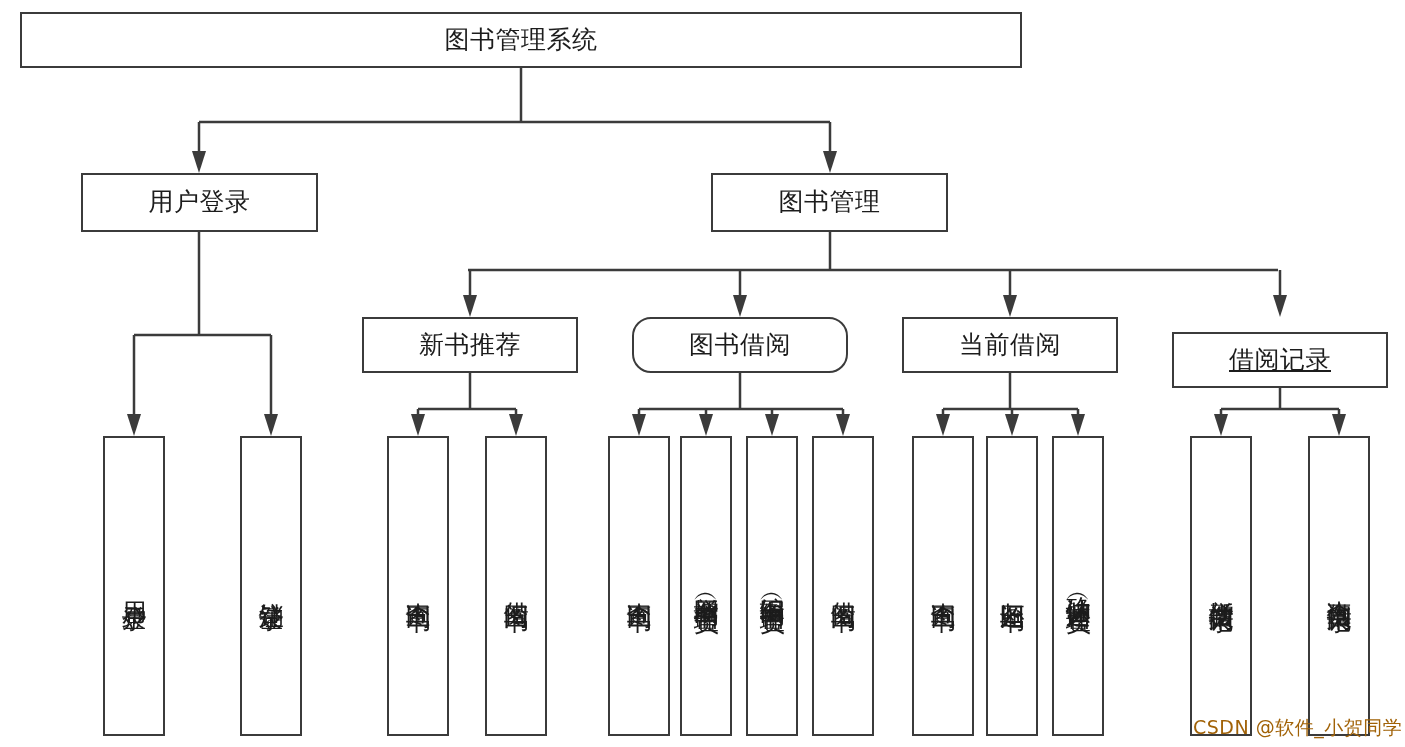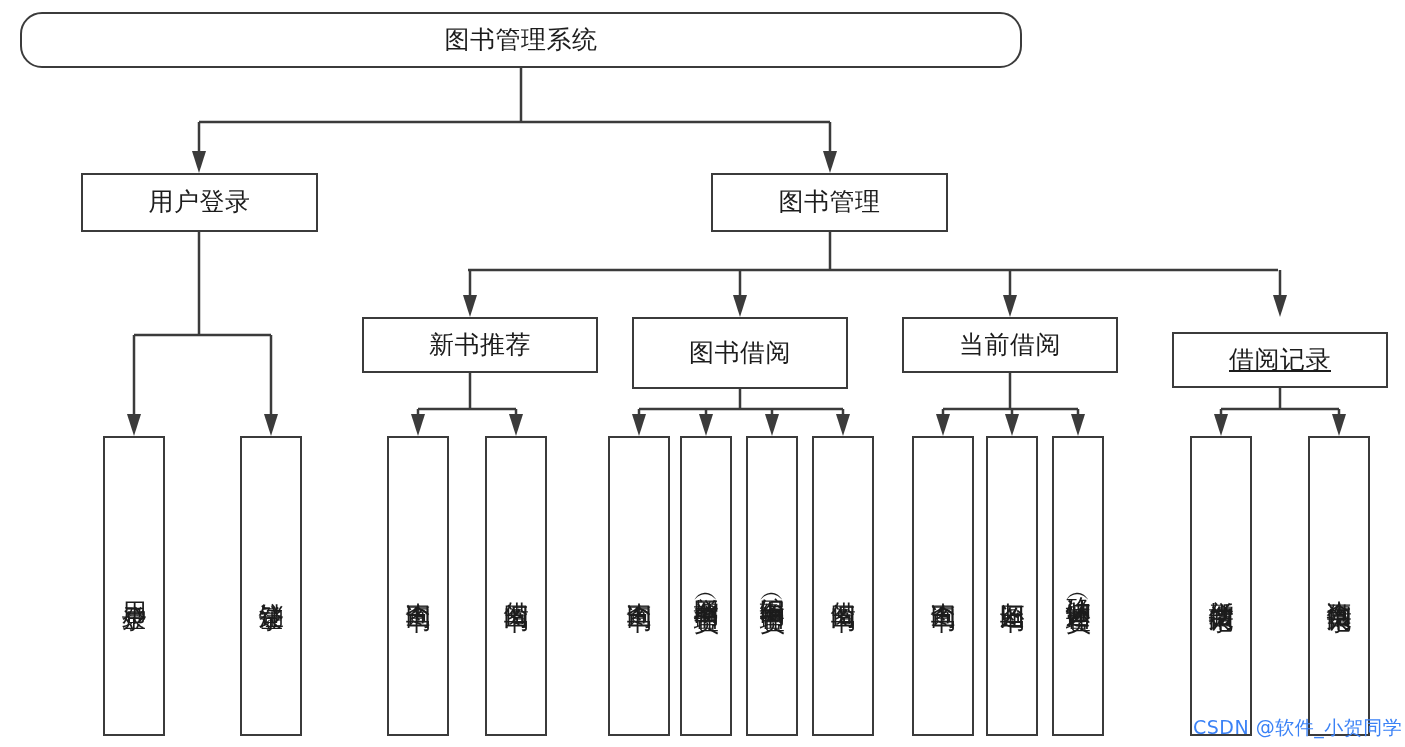--- a/index.html
+++ b/index.html
@@ -31,21 +31,20 @@
     box-sizing: border-box;
     background: #ffffff;
     border: 2px solid #3b3b3b;
     display: flex;
     align-items: center;
     justify-content: center;
     color: #1c1c1c;
   }
   .node.root {
     border-width: 2px;
-    border-radius: 22px;
   }
   .node .label {
     display: block;
     text-align: center;
     line-height: 1.05;
     white-space: nowrap;
     letter-spacing: 0.5px;
   }
   .node.horizontal .label {
     font-size: 25px;
@@ -142,24 +141,24 @@
   <div id="nodes-layer">
       <div class="node horizontal root" style="left: 20px; top: 12px; width: 1002px; height: 56px;">
         <span class="label">图书管理系统</span>
       </div>
       <div class="node horizontal" style="left: 81px; top: 173px; width: 237px; height: 59px;">
         <span class="label">用户登录</span>
       </div>
       <div class="node horizontal" style="left: 711px; top: 173px; width: 237px; height: 59px; align-items: center;">
         <span class="label">图书管理</span>
       </div>
-      <div class="node horizontal" style="left: 362px; top: 317px; width: 236px; height: 56px;">
+      <div class="node horizontal" style="left: 362px; top: 317px; width: 216px; height: 56px;">
         <span class="label">新书推荐</span>
       </div>
-      <div class="node horizontal" style="left: 632px; top: 317px; width: 216px; height: 72px;">
+      <div class="node horizontal" style="left: 632px; top: 317px; width: 216px; height: 56px; border-radius: 19px;">
         <span class="label">图书借阅</span>
       </div>
       <div class="node horizontal" style="left: 902px; top: 317px; width: 216px; height: 56px; justify-content: center;">
         <span class="label">当前借阅</span>
       </div>
       <div class="node horizontal" style="left: 1172px; top: 332px; width: 216px; height: 56px; text-decoration: underline;">
         <span class="label">借阅记录</span>
       </div>
       <div class="node vertical" style="left: 103px; top: 436px; width: 62px; height: 300px;">
         <span class="label">用户登录</span>
@@ -195,15 +194,15 @@
         <span class="label">确认归还（管理员）</span>
       </div>
       <div class="node vertical" style="left: 1190px; top: 436px; width: 62px; height: 300px;">
         <span class="label">新增借阅记录</span>
       </div>
       <div class="node vertical" style="left: 1308px; top: 436px; width: 62px; height: 300px;">
         <span class="label">查询借阅记录</span>
       </div>
     </div>
 
-  <div id="watermark" style="left: 1193px; top: 715px; color: #3b82f6;">CSDN @软件_小贺同学</div>
+  <div id="watermark" style="left: 1193px; top: 715px; color: #a16207;">CSDN @软件_小贺同学</div>
 
 </div>
 
 </body></html>

